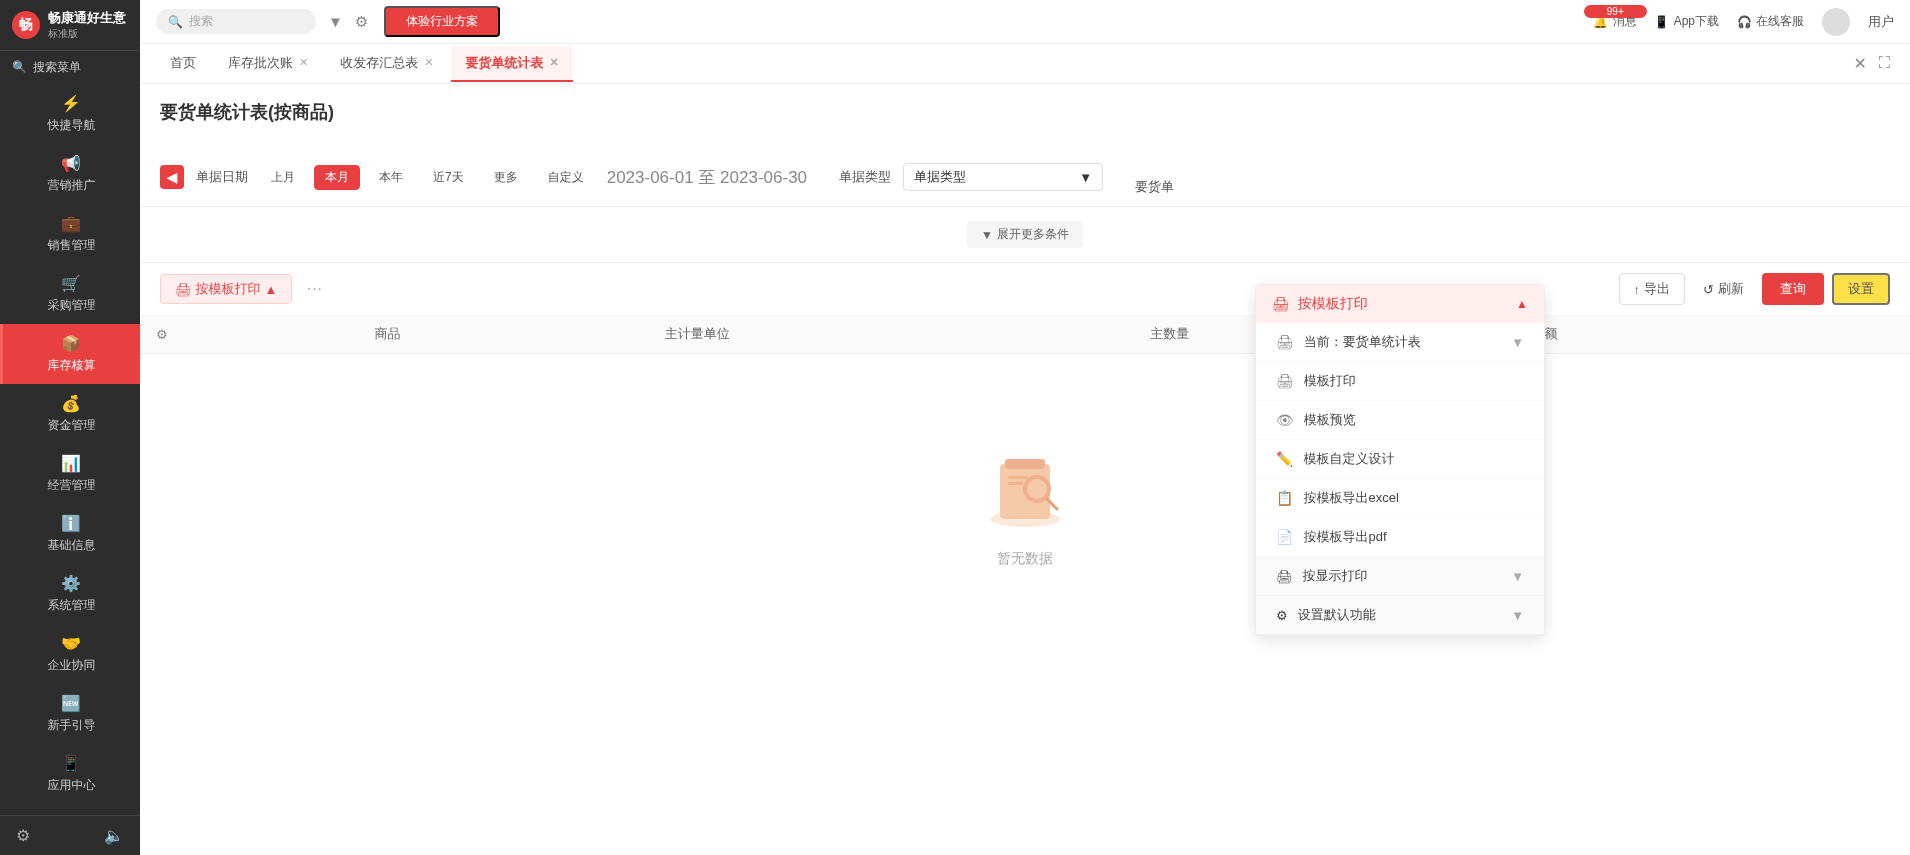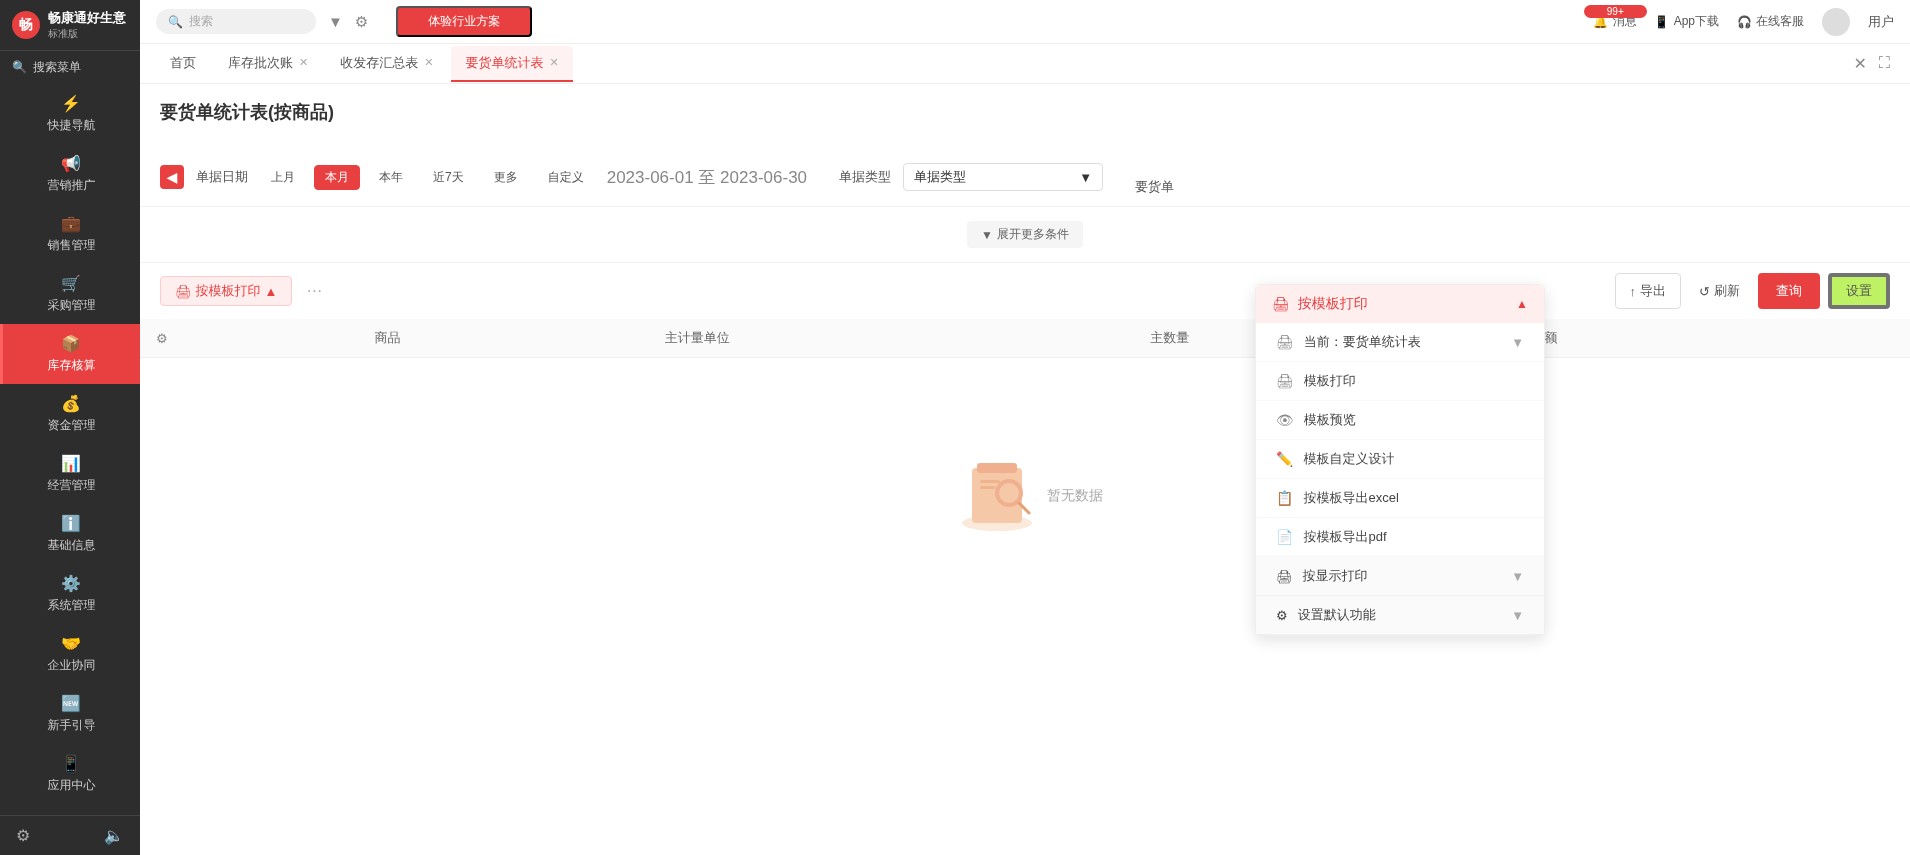--- a/index.html
+++ b/index.html
@@ -94,25 +94,25 @@
       color: #aaa;
       width: 160px;
       display: flex;
       align-items: center;
       gap: 6px;
     }
     .topbar-gear { color: #888; cursor: pointer; font-size: 15px; }
     .topbar-trial {
       background: #e84040;
       color: #fff;
-      padding: 5px 30px;
+      padding: 5px 20px;
       border-radius: 4px;
       font-size: 12px;
       cursor: pointer;
-      margin-left: 16px;
+      margin-left: 4px;
     }
     .topbar-right { margin-left: auto; display: flex; align-items: center; gap: 18px; }
     .topbar-right-item { display: flex; align-items: center; gap: 4px; color: #555; font-size: 12px; cursor: pointer; position: relative; }
     .badge {
       background: #e84040;
       color: #fff;
       border-radius: 10px;
       font-size: 10px;
       padding: 1px 23px;
       position: absolute;
@@ -136,21 +136,21 @@
       display: flex;
       align-items: center;
       padding: 8px 14px;
       font-size: 13px;
       color: #555;
       cursor: pointer;
       border-bottom: 2px solid transparent;
       white-space: nowrap;
       gap: 6px;
     }
-    .tab.active { color: #e84040; border-bottom-color: #e84040; font-weight: 400; background: #fff2f2; border-radius: 4px 4px 0 0; }
+    .tab.active { color: #e84040; border-bottom-color: #e84040; font-weight: 700; background: #fff2f2; border-radius: 4px 4px 0 0; }
     .tab .tab-close { color: #aaa; font-size: 11px; cursor: pointer; }
     .tabs-bar-right { margin-left: auto; display: flex; gap: 4px; }
     .tabs-bar-icon { font-size: 16px; color: #888; cursor: pointer; padding: 4px; }
 
     
     .content { flex: 1; background: #f5f5f5; overflow: auto; padding: 0; position: relative; }
 
     .page-container { background: #fff; margin: 0; height: 100%; }
 
     .page-header {
@@ -269,23 +269,23 @@
     .btn-query {
       background: #e84040;
       color: #fff;
       border: none;
       border-radius: 4px;
       padding: 5px 18px;
       font-size: 13px;
       cursor: pointer;
     }
     .btn-settings {
-      background: #bef264;
+      background: #fde047;
       color: #555;
-      border: 4px solid #737373;
+      border: 2px solid #737373;
       border-radius: 4px;
       padding: 5px 14px;
       font-size: 13px;
       cursor: pointer;
     }
     .more-btn {
       color: #aaa;
       cursor: pointer;
       font-size: 16px;
       padding: 0 4px;
@@ -294,21 +294,21 @@
     
     .table-container { padding: 0 0 0 0; overflow-x: auto; }
     table { width: 100%; border-collapse: collapse; background: #fff; }
     thead tr { background: #fafafa; border-bottom: 1px solid #eee; }
     th { padding: 10px 16px; text-align: left; font-weight: 500; color: #666; font-size: 13px; border-bottom: 1px solid #eee; }
     .th-gear { color: #888; cursor: pointer; }
 
     
     .empty-state {
       display: flex;
-      flex-direction: row;
+      flex-direction: column;
       align-items: center;
       justify-content: center;
       padding: 80px 0;
       text-align: center;
     }
     .empty-icon {
       width: 100px;
       height: 100px;
       margin-bottom: 16px;
     }

